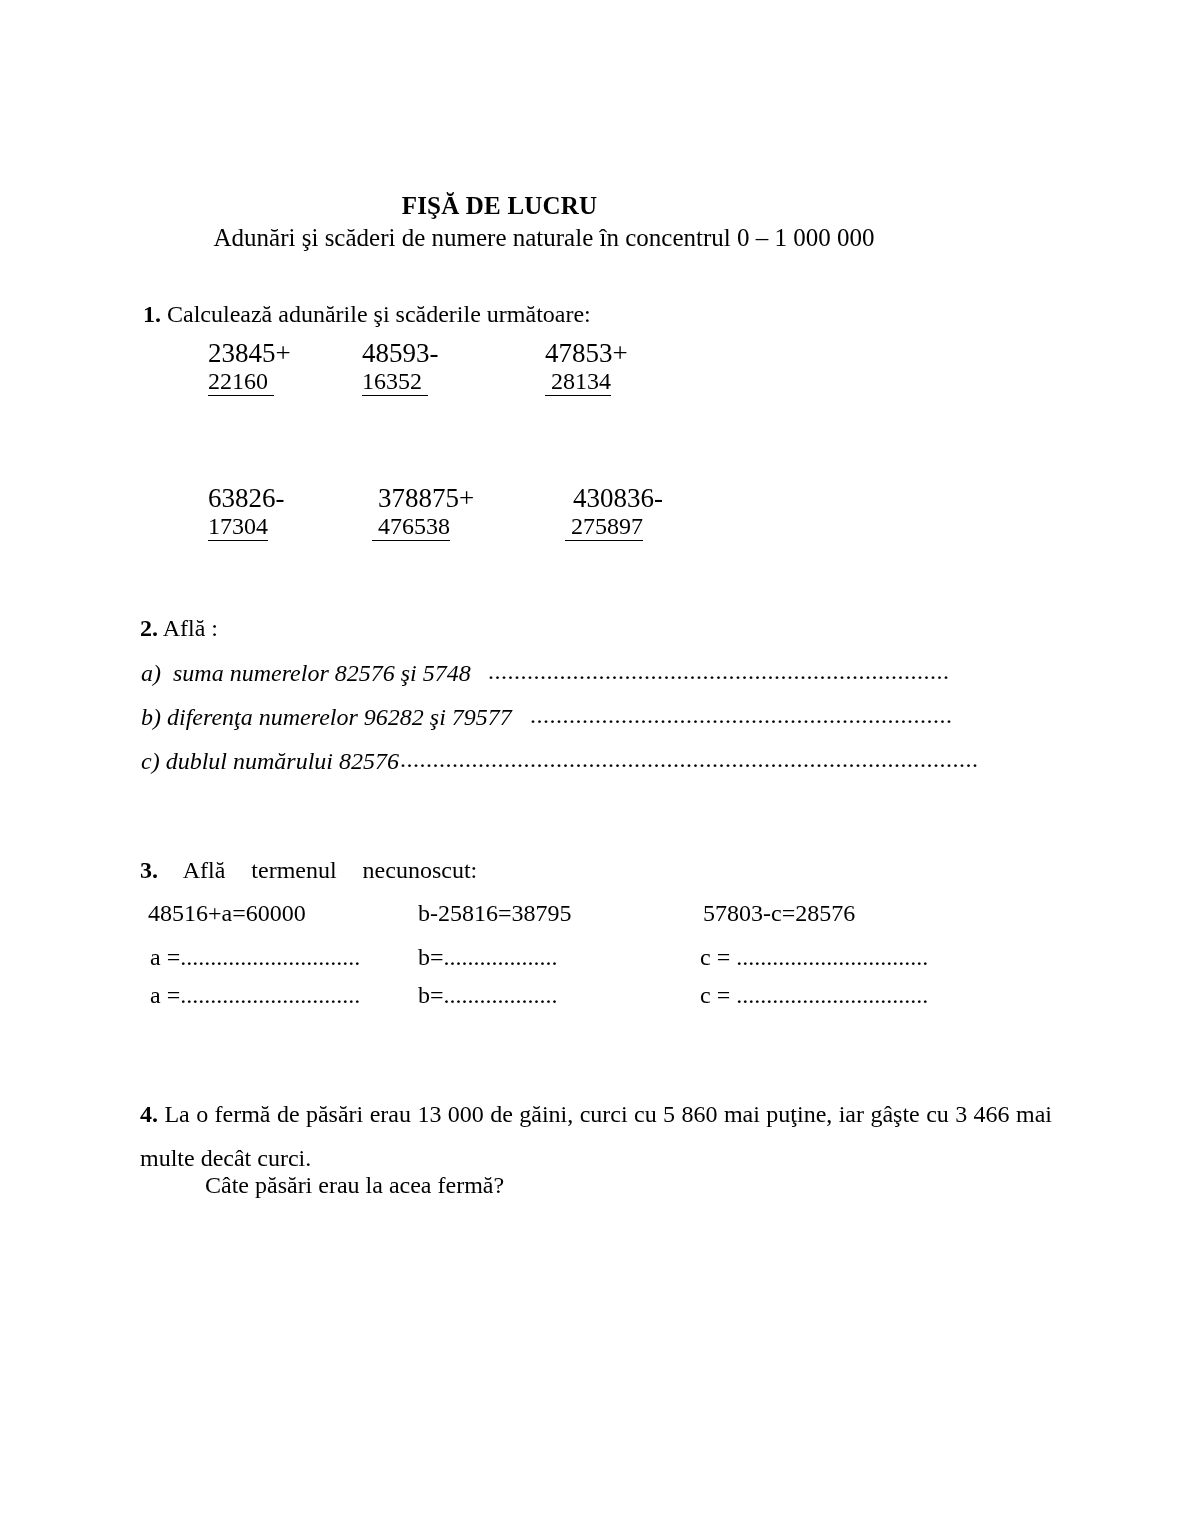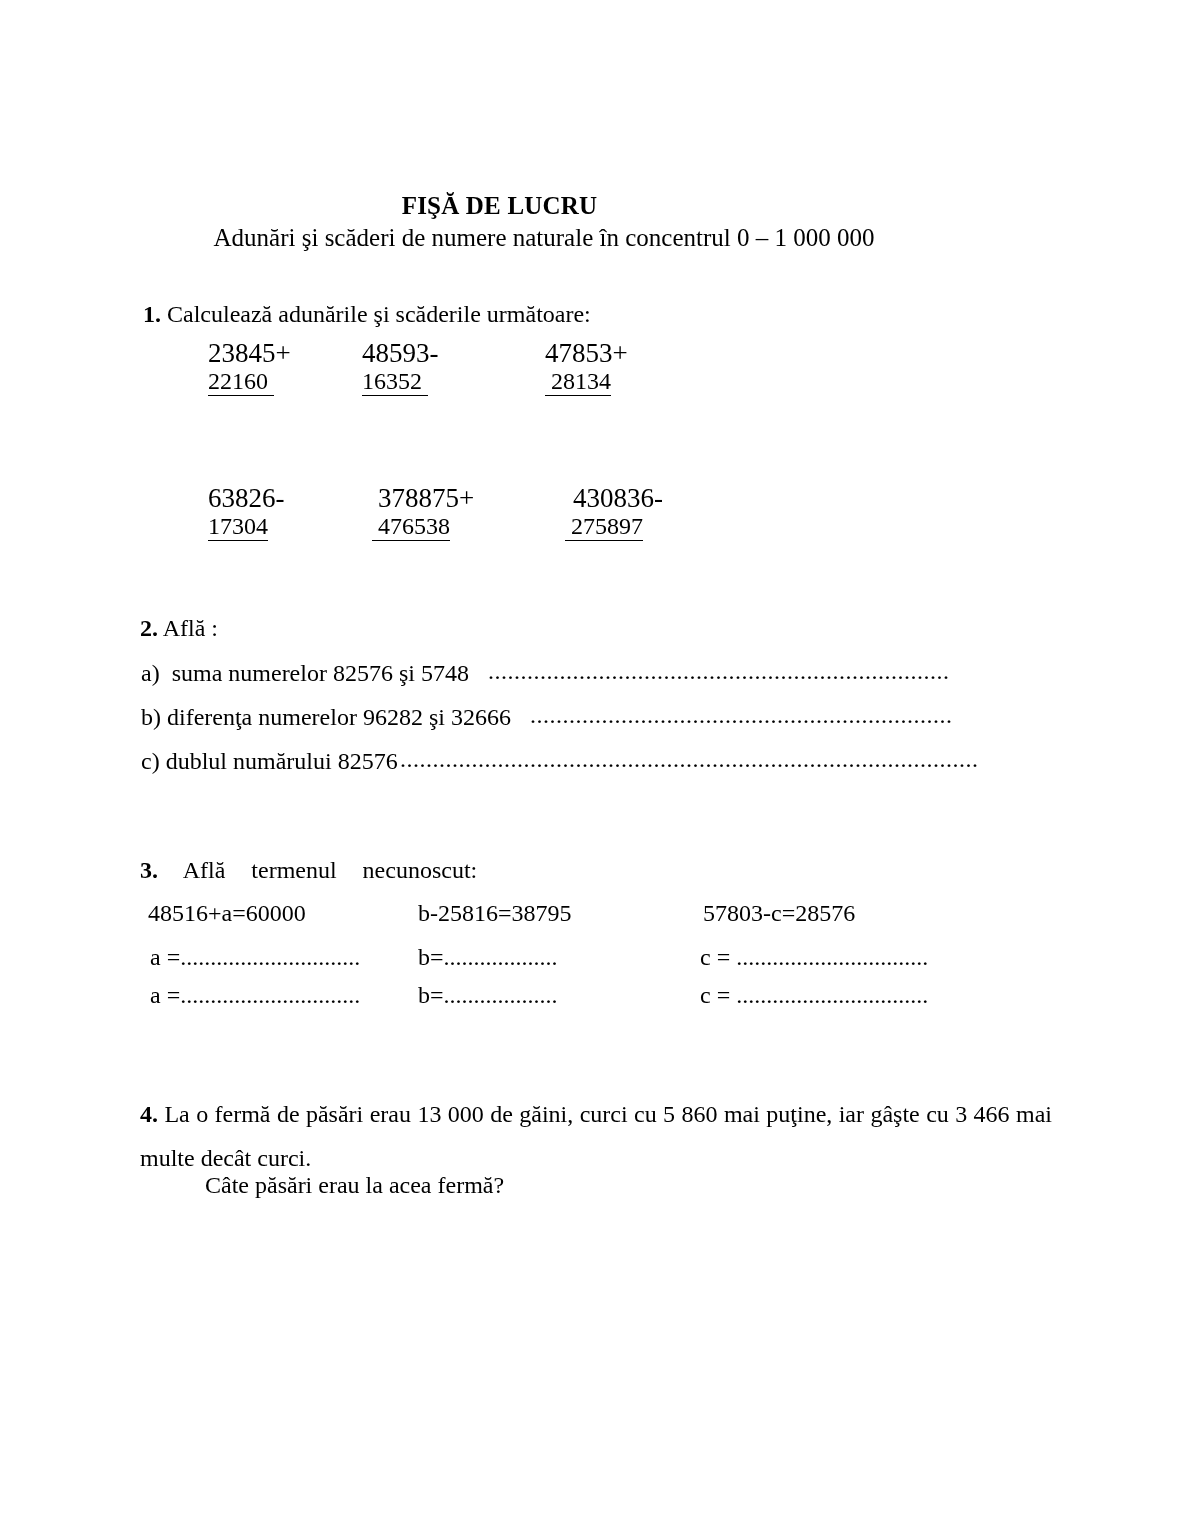--- a/index.html
+++ b/index.html
@@ -53,21 +53,21 @@
   .op-top  { font-size: 27px; }
   .op-bot  { font-size: 24px; }
   .op-bot u {
     text-decoration: none;
     border-bottom: 1.6px solid #000;
     padding-bottom: 1px;
   }
 
   
   .ex2-heading { left: 140px; top: 613px; }
-  .ex2-item { font-size: 24px; }
+  .ex2-item { font-size: 24px; font-style: italic; }
   .dots {
     position: absolute;
     font-size: 24px;
     white-space: nowrap;
     overflow: hidden;
     letter-spacing: 0.5px;
   }
 
   
   .ex3-heading {
@@ -120,21 +120,21 @@
 
   <div class="tx op-bot" style="left:208px; top:511px;"><u>17304</u></div>
   <div class="tx op-bot" style="left:372px; top:511px;"><u> 476538</u></div>
   <div class="tx op-bot" style="left:565px; top:511px;"><u> 275897</u></div>
 
   <div class="tx ex2-heading"><span class="bold">2.</span><span> Află :</span></div>
 
   <div class="tx ex2-item" style="left:141px; top:658px;">a)  suma numerelor 82576 şi 5748</div>
   <div class="dots" style="left:488px; top:658px; width:536px;">.......................................................................</div>
 
-  <div class="tx ex2-item" style="left:141px; top:702px;">b) diferenţa numerelor 96282 şi 32666</div>
+  <div class="tx ex2-item" style="left:141px; top:702px;">b) diferenţa numerelor 96282 şi 79577</div>
   <div class="dots" style="left:530px; top:702px; width:468px;">.................................................................</div>
 
   <div class="tx ex2-item" style="left:141px; top:746px;">c) dublul numărului 82576</div>
   <div class="dots" style="left:400px; top:746px; width:636px;">.........................................................................................</div>
 
   <div class="tx ex3-heading"><span class="bold">3.</span><span>  Află  termenul  necunoscut:</span></div>
 
   <div class="tx ex3-eq" style="left:148px; top:898px;">48516+a=60000</div>
   <div class="tx ex3-eq" style="left:418px; top:898px;">b-25816=38795</div>
   <div class="tx ex3-eq" style="left:703px; top:898px;">57803-c=28576</div>

